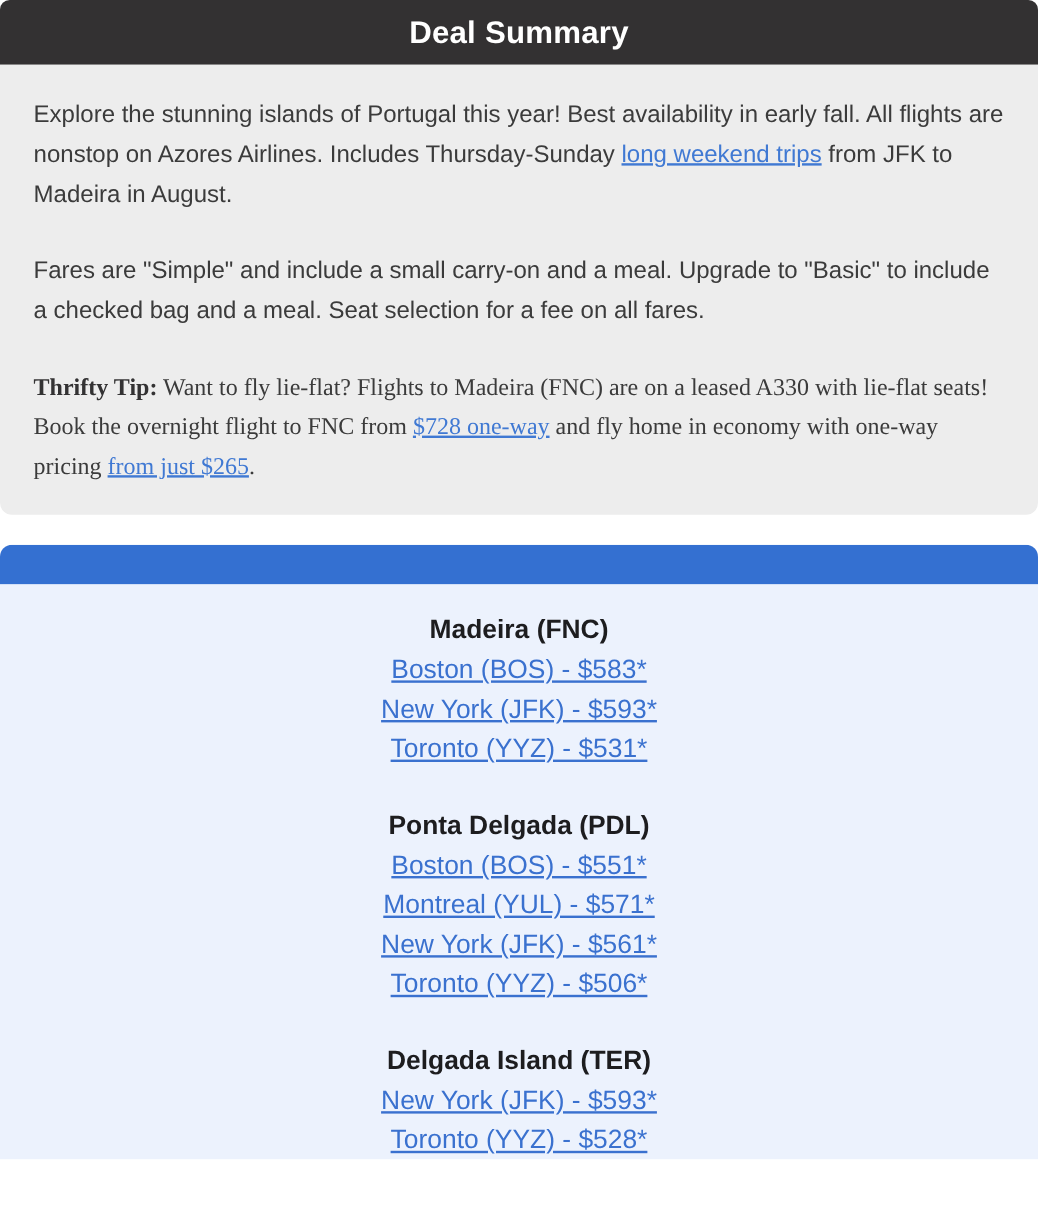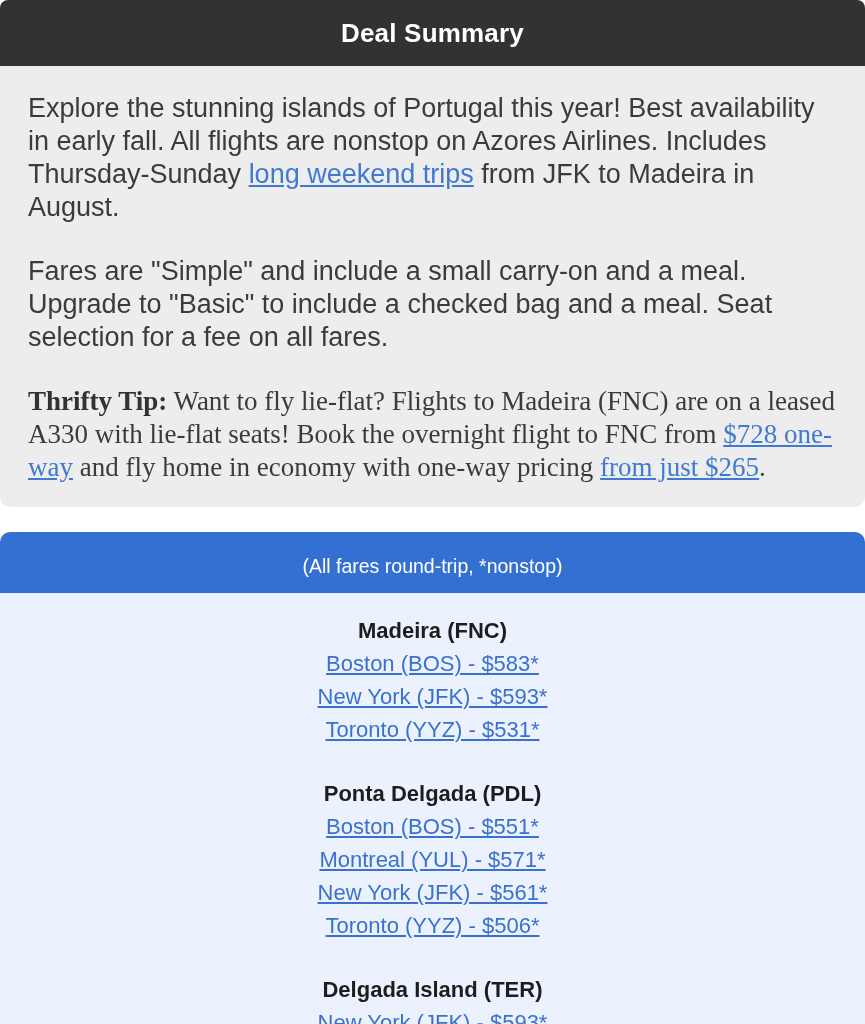--- a/index.html
+++ b/index.html
@@ -11,39 +11,39 @@
     background: #ffffff;
     font-family: "Liberation Sans", sans-serif;
   }
 
   
   .deal-card {
     width: 865px;
   }
   .deal-header {
     background: #333132;
-    height: 66px;
+    height: 54px;
     border-radius: 8px 8px 0 0;
     display: flex;
     align-items: center;
     justify-content: center;
   }
   .deal-header h1 {
     margin: 0;
     color: #ffffff;
     font-size: 26px;
     font-weight: bold;
     letter-spacing: 0.2px;
   }
   .deal-body {
     background: #ededed;
     border-radius: 0 0 10px 10px;
     padding: 26px 28px 23px 28px;
     color: #3b3b3b;
-    font-size: 27px;
+    font-size: 20px;
     line-height: 33px;
   }
   .deal-body p {
     margin: 0 0 31px 0;
   }
   .deal-body p:last-child {
     margin-bottom: 0;
     font-family: Liberation Serif, serif;
   }
   .deal-body a {
@@ -114,21 +114,20 @@
     </header>
     <div class="deal-body">
       <p><span>Explore the stunning islands of Portugal this year! Best availability in early fall. All flights are nonstop on Azores Airlines. Includes Thursday-Sunday </span><a>long weekend trips</a><span> from JFK to Madeira in August.</span></p>
       <p>Fares are "Simple" and include a small carry-on and a meal. Upgrade to "Basic" to include a checked bag and a meal. Seat selection for a fee on all fares.</p>
       <p><strong>Thrifty Tip:</strong><span> Want to fly lie-flat? Flights to Madeira (FNC) are on a leased A330 with lie-flat seats! Book the overnight flight to FNC from </span><a>$728 one-way</a><span> and fly home in economy with one-way pricing </span><a>from just $265</a><span>.</span></p>
     </div>
   </section>
 
   <section class="dep-card">
     <header class="dep-header">
-      <div class="dep-subtitle">(All fares round-trip, *nonstop)</div>
     </header>
     <div class="dep-body">
 
       <div class="fare-group">
         <div class="group-name">Madeira (FNC)</div>
         <div class="fare-line"><a>Boston (BOS) - $583*</a></div>
         <div class="fare-line"><a>New York (JFK) - $593*</a></div>
         <div class="fare-line"><a>Toronto (YYZ) - $531*</a></div>
       </div>
 

